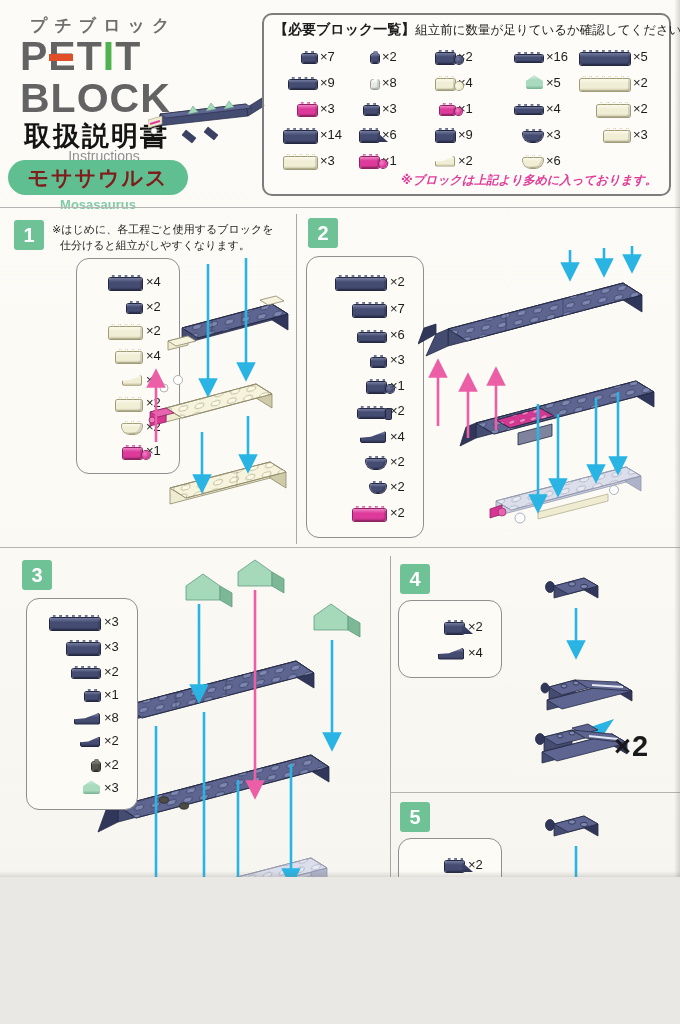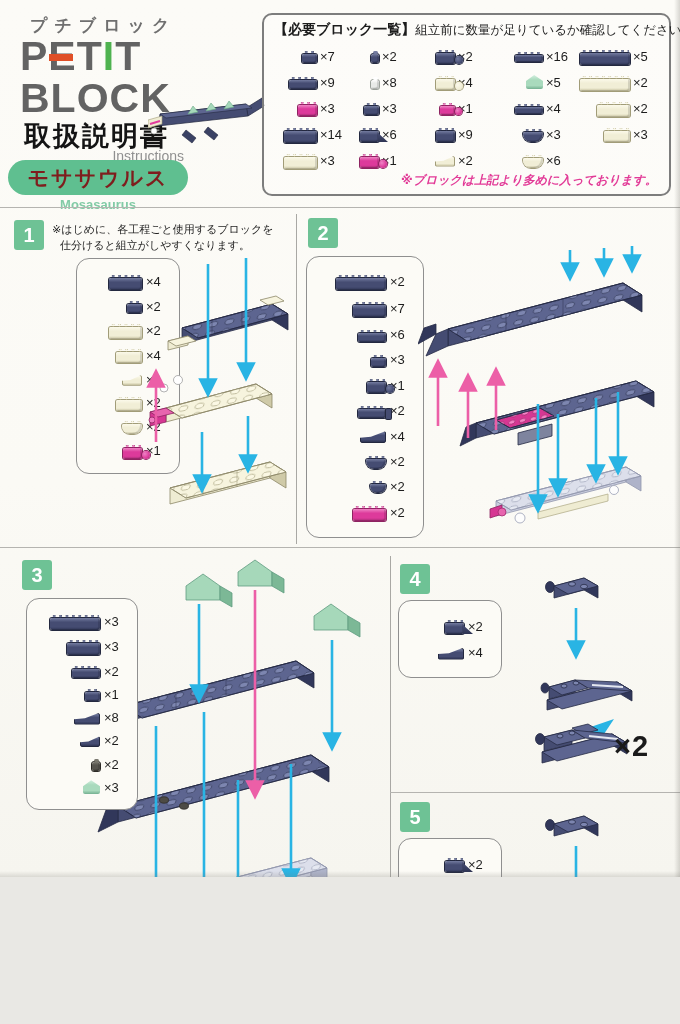--- a/index.html
+++ b/index.html
@@ -10,21 +10,21 @@
 
   
   .logo-katakana{position:absolute;left:30px;top:14px;font-size:17px;color:#6f6f6f;letter-spacing:7px;font-weight:bold;}
   .logo-word{position:absolute;left:20px;font-size:41px;font-weight:bold;color:#636363;letter-spacing:1px;line-height:1;}
   .logo-word.w1{top:36px;}
   .logo-word.w2{top:78px;}
   .logo-word .ltr{position:relative;display:inline-block;}
   .logo-word .ltr.e::after{content:"";position:absolute;left:1px;top:18px;width:24px;height:7px;background:#e04f27;}
   .logo-word .ltr.i-green{color:#4fb24f;}
   .logo-manual{position:absolute;left:24px;top:118px;font-size:27px;font-weight:bold;color:#141414;letter-spacing:2px;text-align:center;}
-  .logo-instr{position:absolute;left:24px;top:148px;width:160px;text-align:right;font-size:14px;color:#909090;}
+  .logo-instr{position:absolute;left:24px;top:148px;width:160px;text-align:center;font-size:14px;color:#909090;}
   .model-pill{position:absolute;left:8px;top:160px;width:180px;height:35px;background:#5fbf90;border-radius:18px;
     display:flex;align-items:center;justify-content:center;color:#7f1d1d;font-size:21px;font-weight:bold;letter-spacing:2px;}
   .model-en{position:absolute;left:8px;top:197px;width:180px;text-align:center;font-size:13px;color:#82cba6;font-weight:bold;}
   .product-photo{position:absolute;left:148px;top:82px;}
 
   
   .req-box{position:absolute;left:262px;top:13px;width:409px;height:183px;border:2px solid #7d7d7d;border-radius:10px;
     box-sizing:border-box;padding:6px 10px 4px 10px;background:rgba(255,255,255,.25);}
   .req-head{font-size:12.5px;color:#1c1c1c;white-space:nowrap;}
   .req-head .t{font-weight:bold;font-size:14px;}

